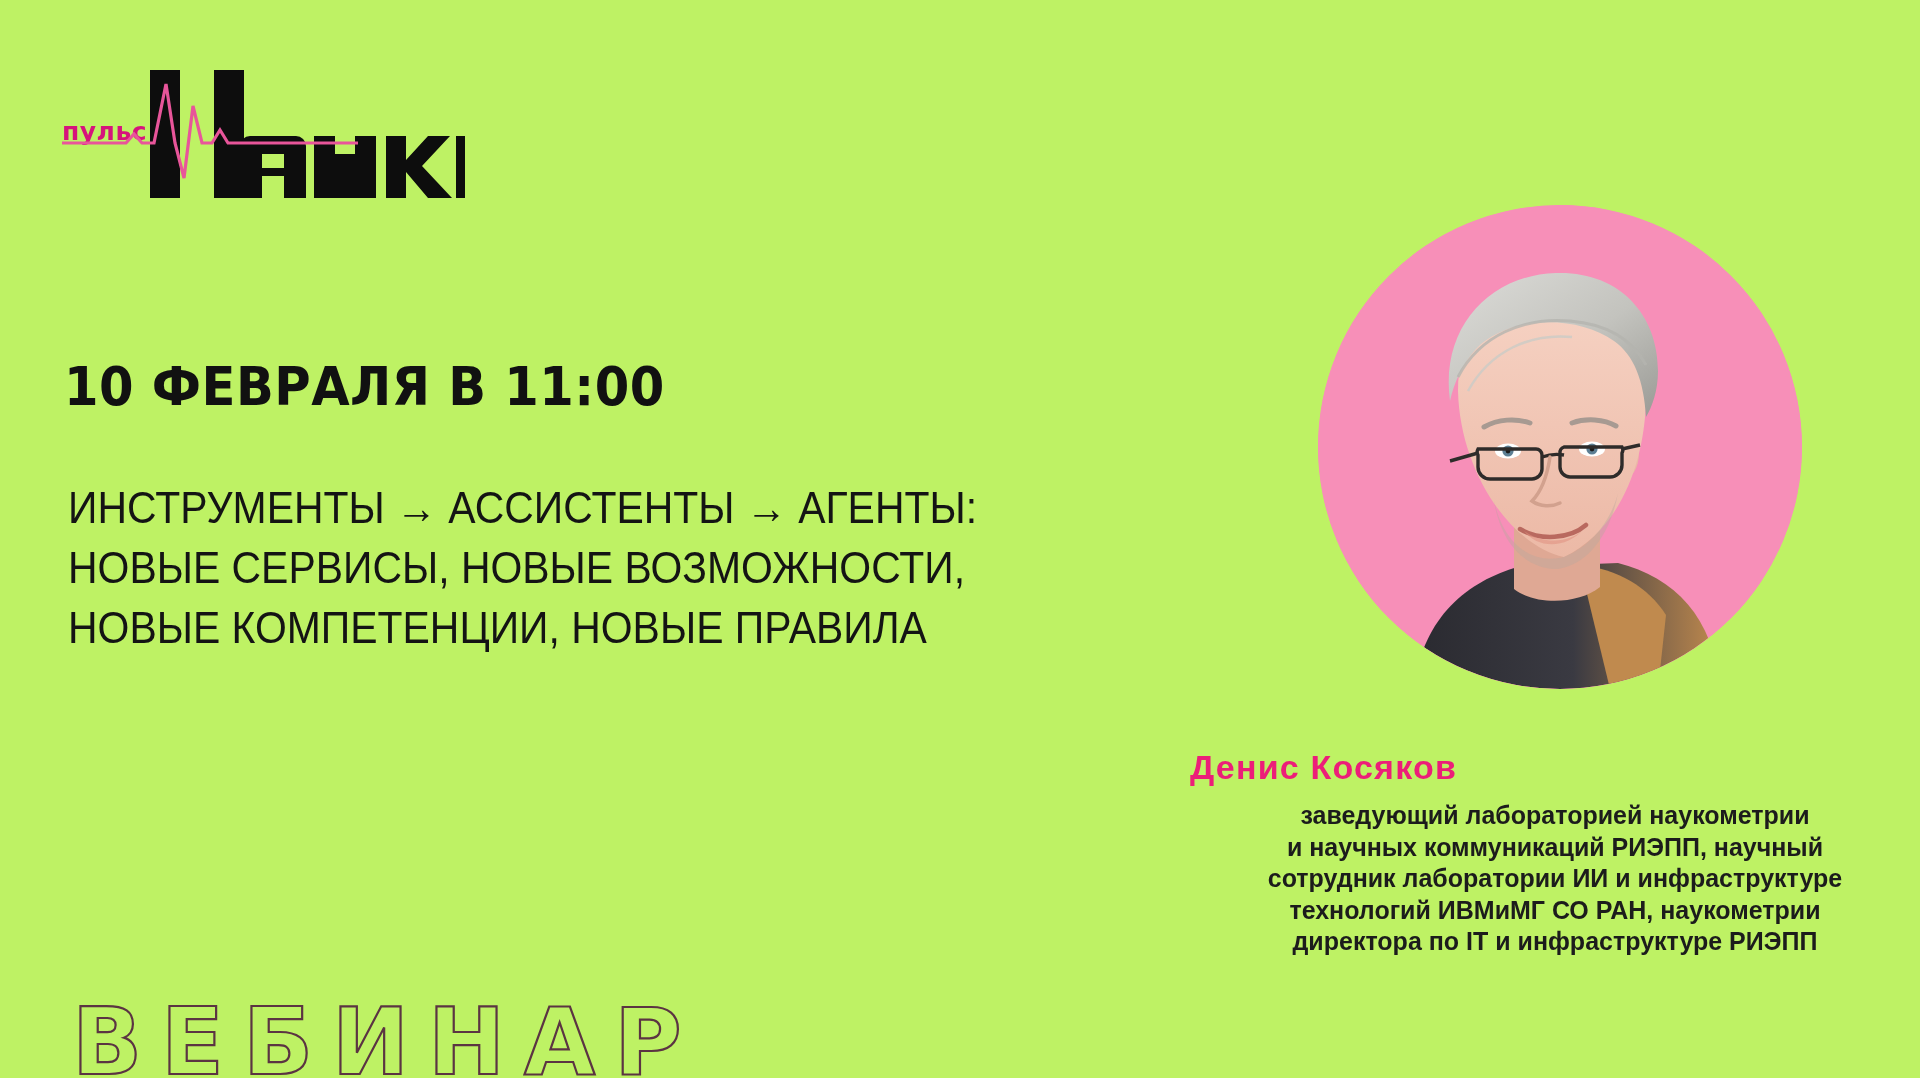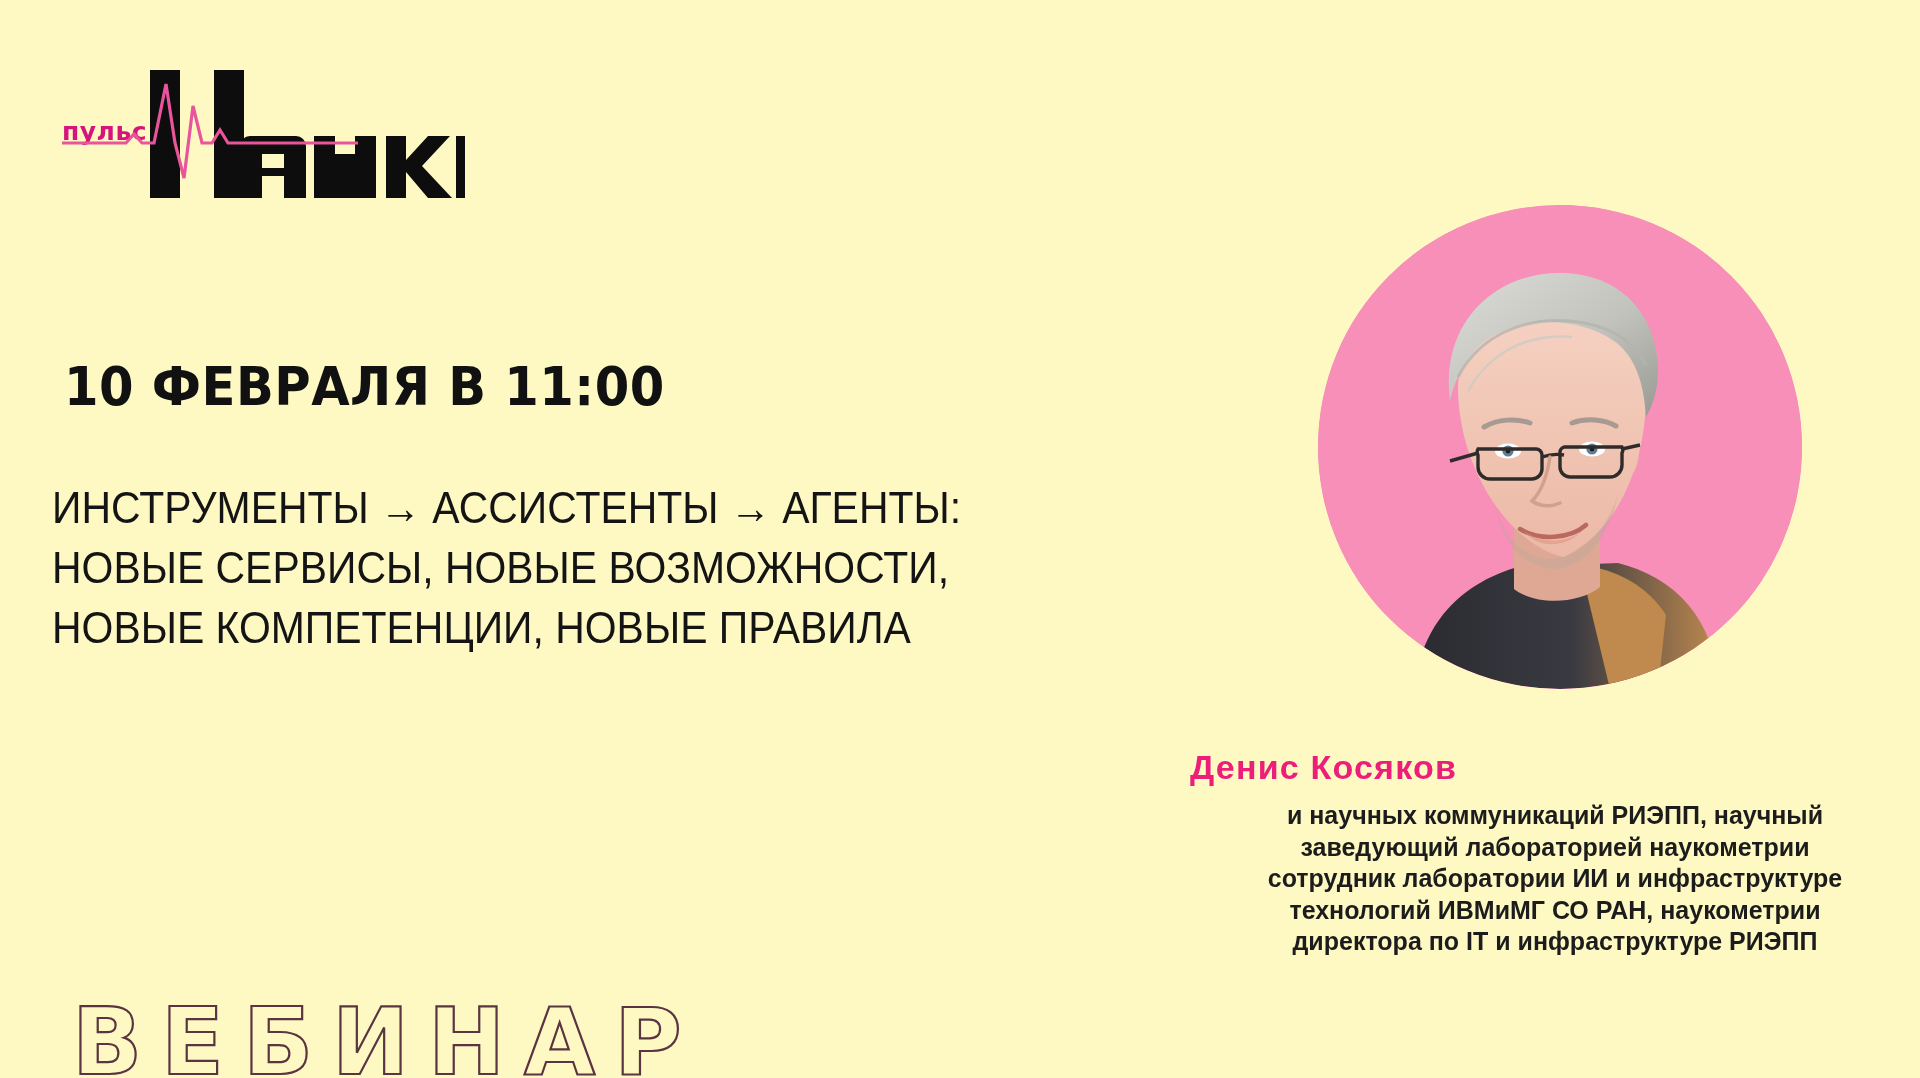--- a/index.html
+++ b/index.html
@@ -6,21 +6,21 @@
   * { margin:0; padding:0; box-sizing:border-box; }
   html, body {
     width:1920px; height:1078px;
     overflow:hidden;
     background:#fce8f1;
     font-family:"Liberation Sans", sans-serif;
   }
   #poster {
     position:relative;
     width:1920px; height:1078px;
-    background:#fef9c3;
+    background:#bef264;
   }
 
   
   #logo {
     position:absolute;
     left:62px; top:48px;
     width:420px; height:150px;
   }
   #logo svg { display:block; width:420px; height:150px; }
 
@@ -34,21 +34,21 @@
     color:#111111;
     white-space:nowrap;
     font-family:"DejaVu Sans", sans-serif;
     transform:scaleX(0.92);
     transform-origin:left center;
   }
 
   
   #title-block {
     position:absolute;
-    left:52px; top:478px;
+    left:68px; top:478px;
     width:1180px;
   }
   .title-line {
     font-size:44px;
     line-height:60px;
     font-weight:400;
     color:#141414;
     white-space:nowrap;
     font-family:"Liberation Sans", sans-serif;
     transform:scaleX(0.93);
@@ -228,20 +228,20 @@
           <path d="M176 296 C186 340 214 360 246 352 C276 340 294 312 300 288
                    C292 332 268 360 240 364 C204 364 182 334 176 296 Z" fill="#b9a79e" opacity="0.40"></path>
         </g>
       </svg>
     </div>
   </div>
 
   <div id="speaker-name">Денис Косяков</div>
 
   <div id="speaker-bio">
+    <div>заведующий лабораторией наукометрии</div>
     <div>и научных коммуникаций РИЭПП, научный</div>
-    <div>заведующий лабораторией наукометрии</div>
     <div>сотрудник лаборатории ИИ и инфраструктуре</div>
     <div>технологий ИВМиМГ СО РАН, наукометрии</div>
     <div>директора по IT и инфраструктуре РИЭПП</div>
   </div>
 
 </div>
 
 </body></html>

